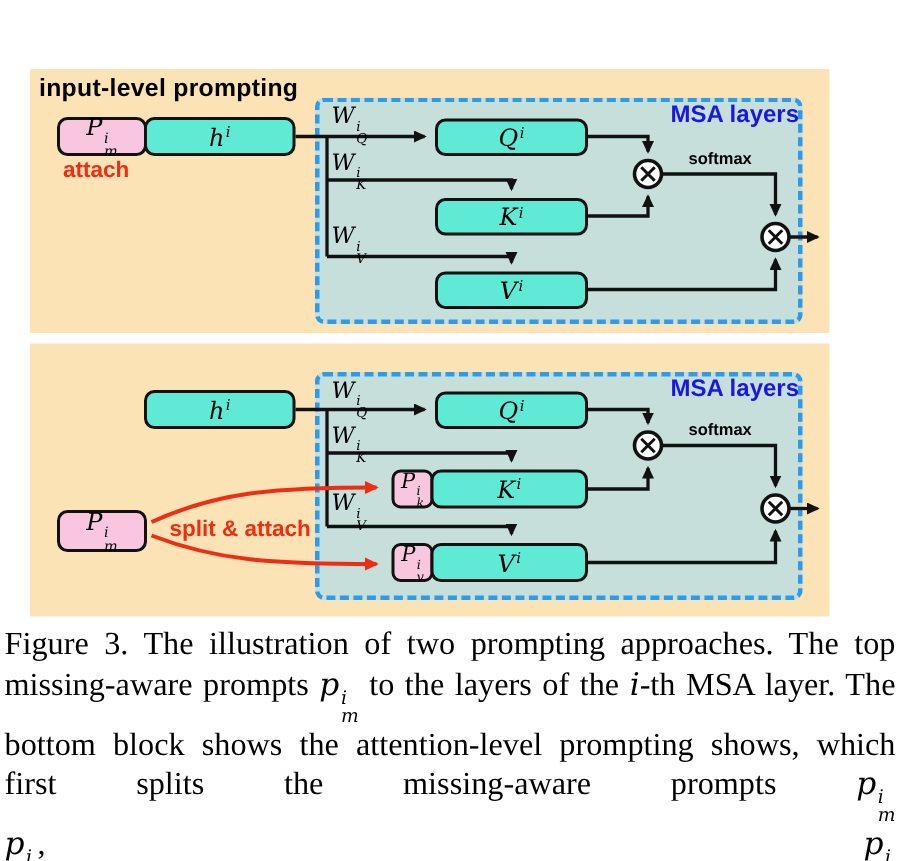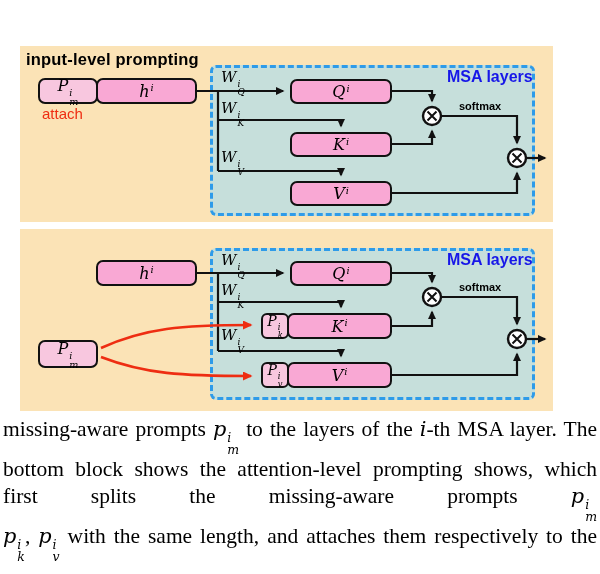--- a/index.html
+++ b/index.html
@@ -12,33 +12,33 @@
     --link:#3355CC;
     --ink:#111111;
   }
   html,body{margin:0;padding:0;background:#fff;}
   #canvas{position:relative;width:600px;height:574px;background:#ffffff;overflow:hidden;
           font-family:"Liberation Sans",sans-serif;margin-top:35px;}
   .block{position:absolute;background:var(--block-bg);}
   .msa-box{position:absolute;background:var(--msa-bg);border:3px dashed var(--msa-border);
            border-radius:6px;box-sizing:border-box;}
   .block-title{position:absolute;font-weight:bold;font-size:16.5px;color:#000;letter-spacing:0.2px;}
-  .node{position:absolute;background:#f9a8d4;border:2.2px solid var(--ink);border-radius:7px;
+  .node{position:absolute;background:#5eead4;border:2.2px solid var(--ink);border-radius:7px;
         box-sizing:border-box;display:flex;align-items:center;justify-content:center;}
   .node.pink{background:var(--pink);}
   .svg-layer{position:absolute;left:0;top:0;pointer-events:none;}
   .wlabel{position:absolute;color:#000;}
   .math{font-family:"DejaVu Serif",serif;font-style:italic;white-space:nowrap;}
   .mbase{font-style:italic;}
   .mstack{display:inline-flex;flex-direction:column;align-items:flex-start;
           font-size:0.60em;line-height:0.95em;vertical-align:-0.50em;margin-left:1px;font-style:italic;}
   .msup-only{font-size:0.62em;vertical-align:0.55em;line-height:0;font-style:italic;margin-left:1px;}
   .node .math{font-size:16px;}
   .wlabel .math{font-size:15px;}
-  .red-label{position:absolute;color:var(--red);font-weight:normal;font-size:15px;}
+  .red-label{position:absolute;color:var(--red);font-weight:bold;font-size:15px;}
   .softmax{position:absolute;color:#000;font-weight:bold;font-size:11px;}
   .msa-title{position:absolute;color:var(--msa-text);font-weight:bold;font-size:16px;}
   #caption{position:absolute;left:3px;top:381px;width:594px;color:#000;
            font-family:"Liberation Serif",serif;font-size:21.5px;line-height:26.5px;}
   .cap-line{width:100%;}
   .cap-line.just{text-align:justify;text-align-last:justify;}
   .cap-line .math{font-size:0.97em;}
 </style>
 </head>
 <body>
@@ -185,34 +185,36 @@
   <div class="node" style="left:287px;top:327px;width:105px;height:26px;">
     <span class="math"><span class="mbase">V</span><span class="msup-only">i</span></span>
   </div>
 
   <div class="node pink" style="left:38px;top:305px;width:60px;height:28px;">
     <span class="math"><span class="mbase">P</span><span class="mstack">
           <span>i</span>
           <span>m</span>
         </span></span>
   </div>
+  <div class="red-label" style="left:113px;top:309px;">split &amp; attach</div>
   <div class="softmax" style="left:459px;top:246px;">softmax</div>
 
   <div id="caption">
+      <div class="cap-line just"><span>Figure 3. The illustration of two prompting approaches. The top</span></div>
       <div class="cap-line just"><span>missing-aware prompts </span><span class="math"><span class="mbase">p</span><span class="mstack">
             <span>i</span>
             <span>m</span>
           </span></span><span> to the layers of the </span><span class="math"><span class="mbase">i</span></span><span>-th MSA layer. The</span></div>
       <div class="cap-line just"><span>bottom block shows the attention-level prompting shows, which</span></div>
       <div class="cap-line just"><span>first splits the missing-aware prompts </span><span class="math"><span class="mbase">p</span><span class="mstack">
             <span>i</span>
             <span>m</span>
           </span></span></div>
       <div class="cap-line just"><span class="math"><span class="mbase">p</span><span class="mstack">
             <span>i</span>
             <span>k</span>
           </span></span><span>, </span><span class="math"><span class="mbase">p</span><span class="mstack">
             <span>i</span>
             <span>v</span>
-          </span></span><span> with the same length, and attaches them respectively to the</span></div>
+          </span></span></div>
     </div>
 
 </div>
 
 </body></html>

